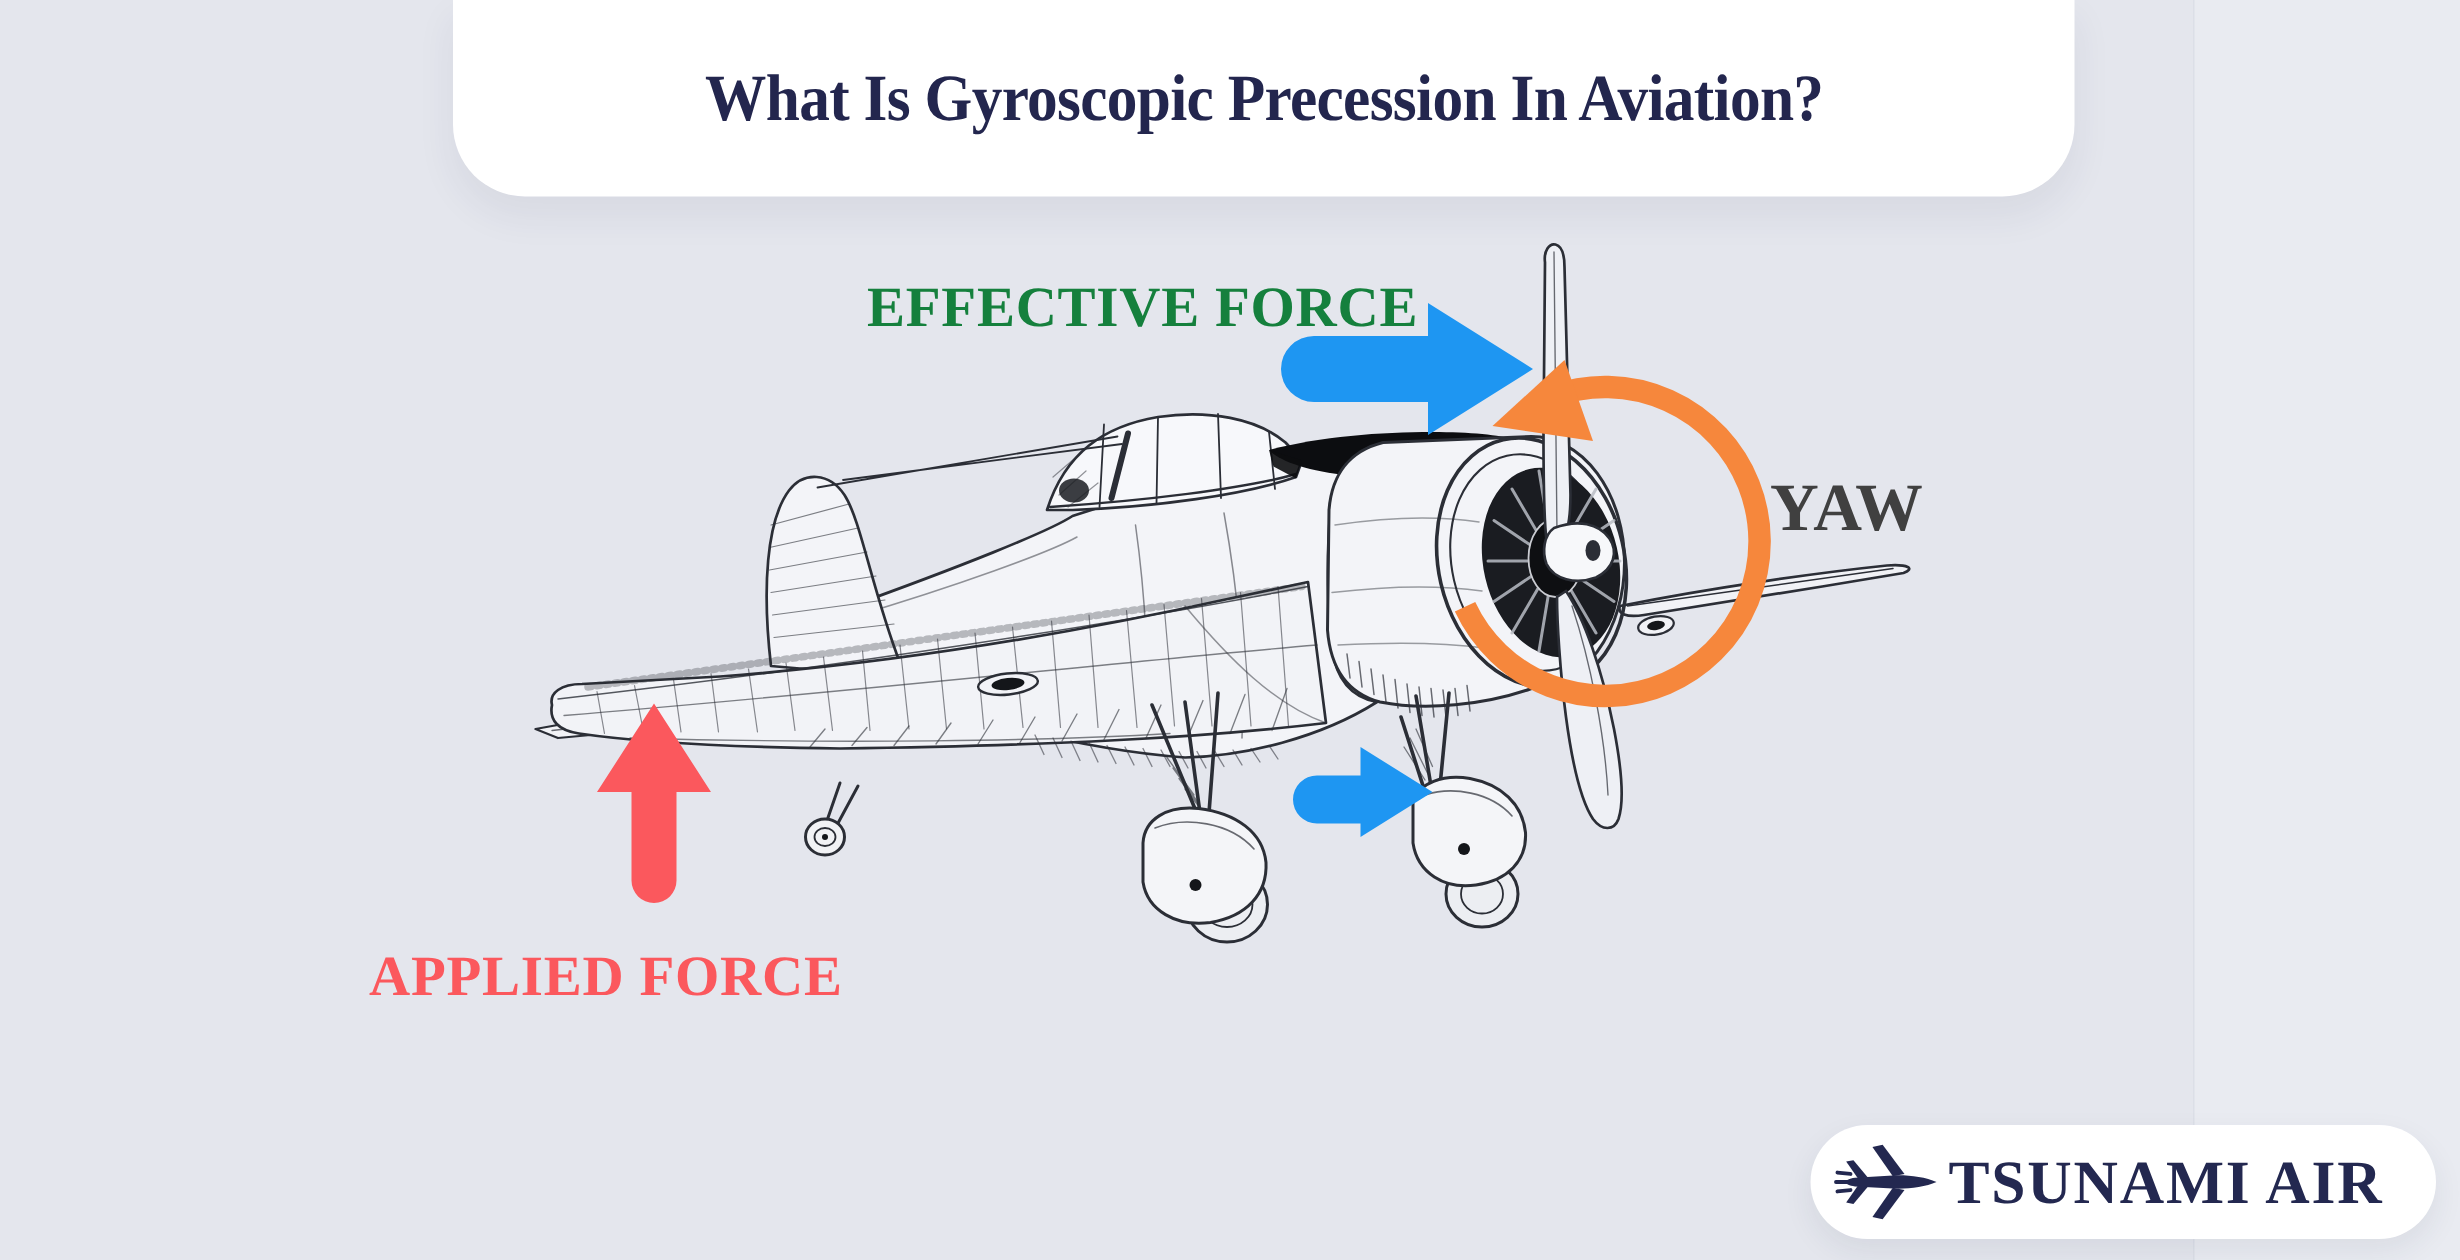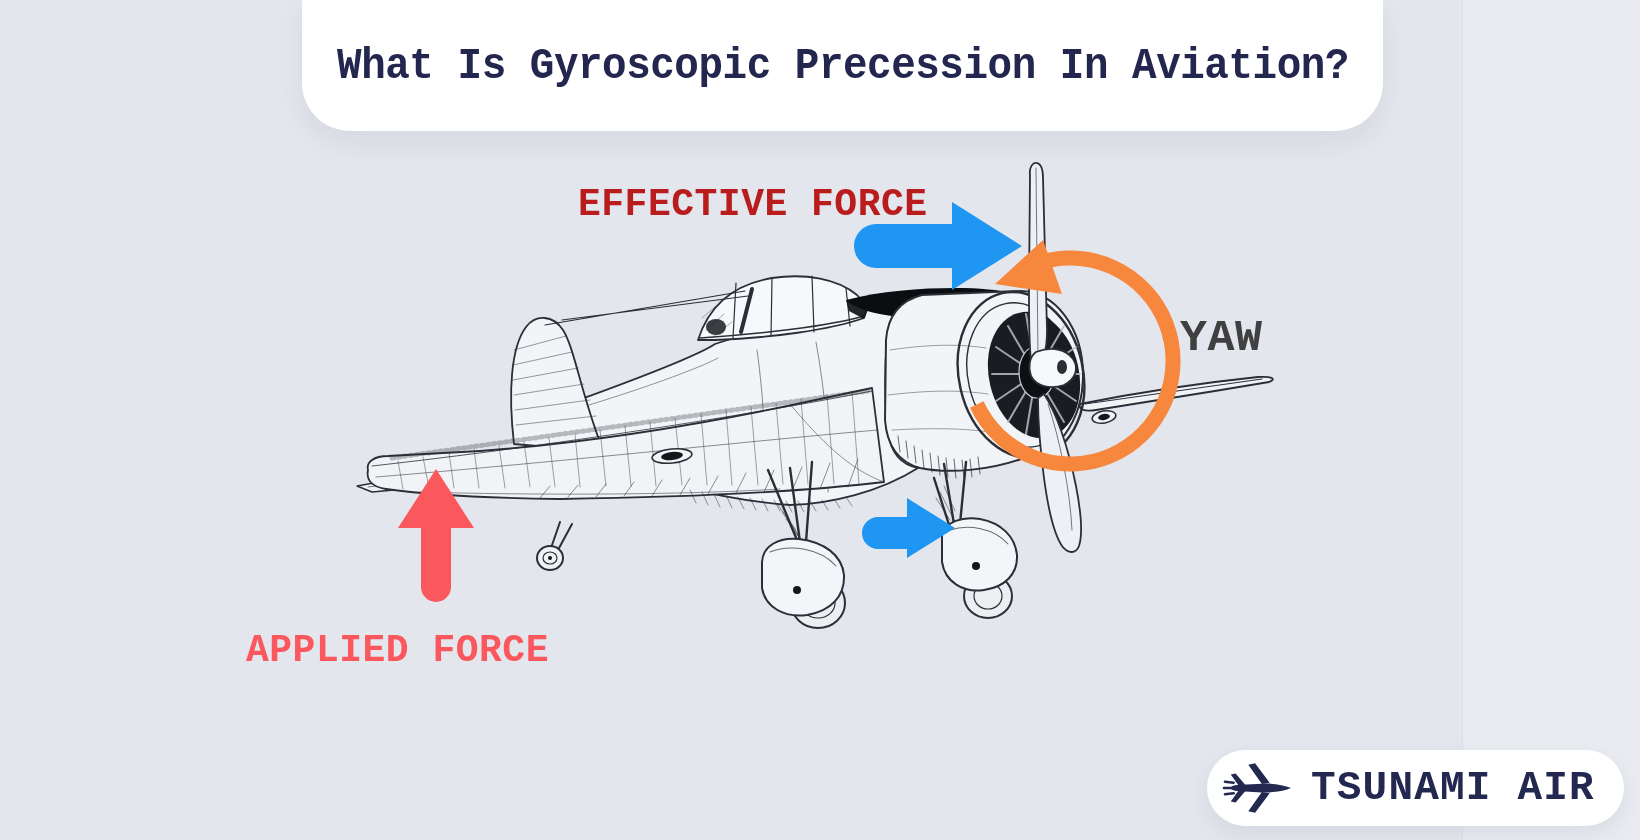--- a/index.html
+++ b/index.html
@@ -1,56 +1,55 @@
 <!DOCTYPE html>
 <html><head>
 <meta charset="utf-8">
 <style>
   html,body{margin:0;padding:0;background:#c9ccd6;}
   .stage{
     position:relative;width:1640px;height:840px;overflow:hidden;
     background:#e4e6ed;
-    font-family:Liberation Mono, monospace;
+    font-family:Liberation Serif, serif;
   }
   .bg-right{
     position:absolute;left:1462px;top:0;width:178px;height:840px;
     background:#e9ebf1;border-left:1px solid #dcdfe7;
   }
   
   .banner{
     position:absolute;left:302px;top:0;width:1081px;height:131px;
     background:#ffffff;border-radius:0 0 48px 48px;
     display:flex;align-items:center;justify-content:center;
     box-shadow:0 12px 26px rgba(40,45,80,.07);
     z-index:6;
   }
   .banner h1{
     margin:0;font-size:44px;font-weight:700;color:#23264e;
     letter-spacing:-.5px;white-space:nowrap;
     transform:scaleX(.93);transform-origin:center;
   }
   
   .lbl{position:absolute;font-weight:700;line-height:1;white-space:nowrap;z-index:5;letter-spacing:.5px;}
-  .lbl.blue{color:#b91c1c;}
+  .lbl.blue{color:#15803d;}
   .lbl.red{color:#fb585d;}
   .lbl.orange{color:#404040;}
   #lbl-effective{left:578px;top:186px;font-size:38px;}
   #lbl-yaw{left:1180px;top:316px;font-size:45px;}
   #lbl-applied{left:246px;top:632px;font-size:38px;}
   #lbl-resultant{left:852px;top:619px;font-size:38px;}
   
   svg.scene{position:absolute;left:0;top:0;z-index:3;}
   
   .logo-card{
     position:absolute;left:1207px;top:750px;width:417px;height:76px;
     background:#ffffff;border-radius:38px;
     display:flex;align-items:center;
     box-shadow:0 8px 20px rgba(40,45,80,.08);
     z-index:6;
-    gap:12px;
   }
   .logo-card .jet{width:74px;height:70px;margin-left:14px;flex:0 0 auto;}
   .logo-card .brand{
     font-size:41px;font-weight:700;color:#232850;letter-spacing:1.2px;
     margin-left:4px;white-space:nowrap;
   }
 </style>
 </head>
 <body>
 

